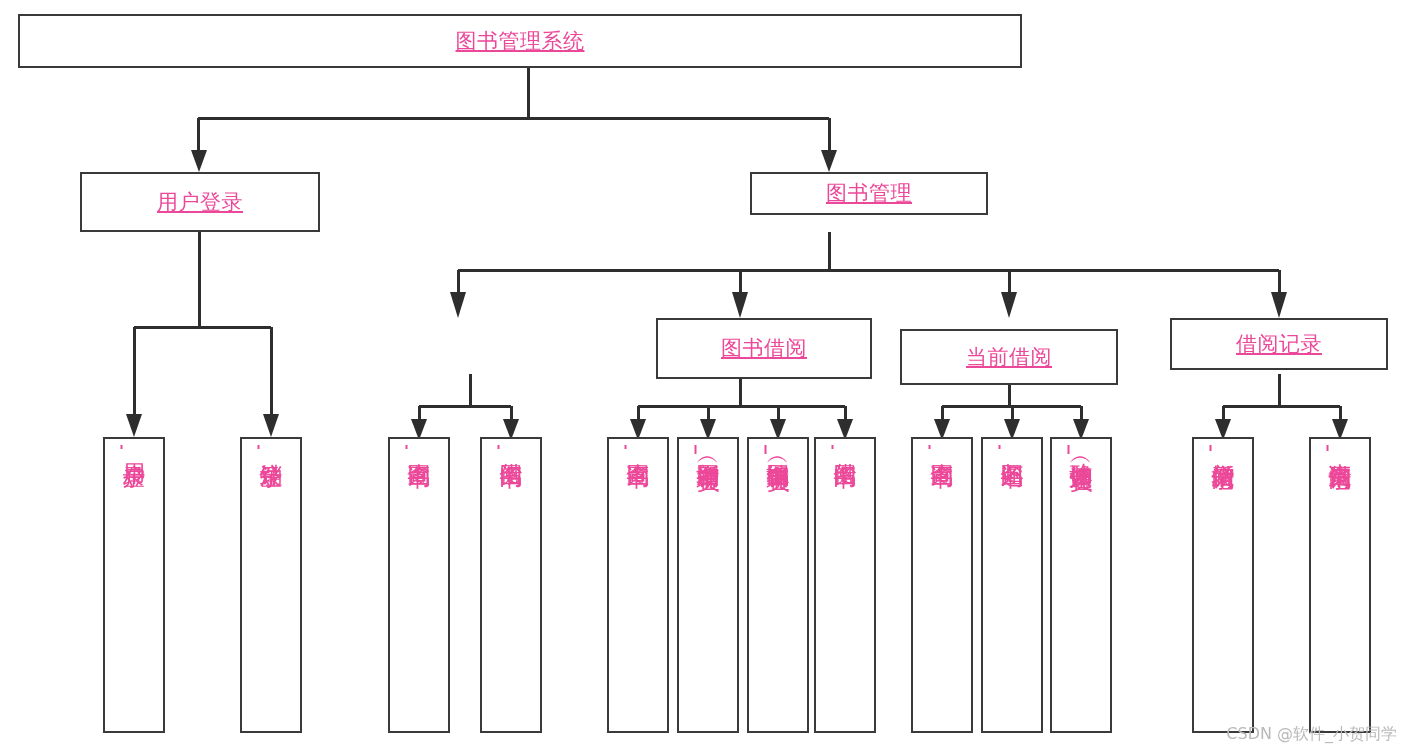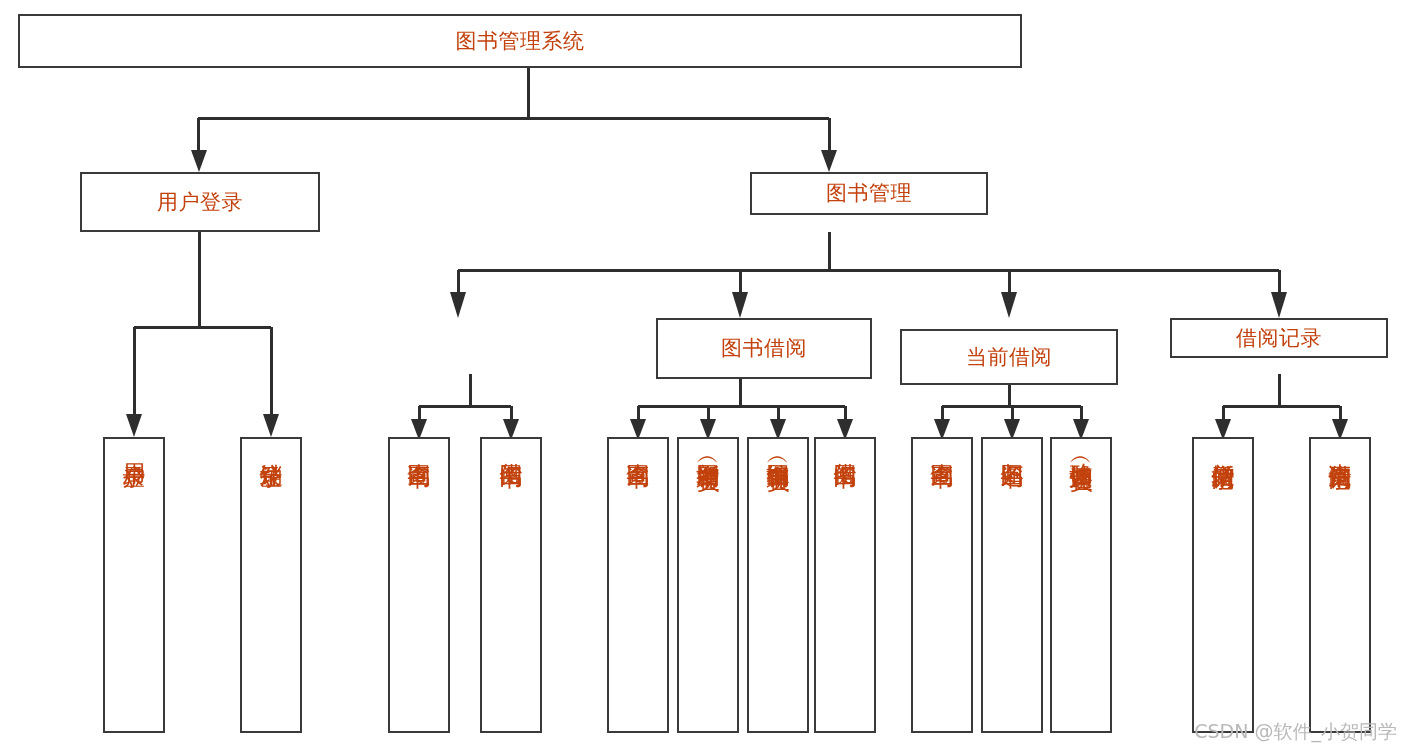--- a/index.html
+++ b/index.html
@@ -33,21 +33,22 @@
     border: 2px solid #3a3a3a;
     display: flex;
     align-items: center;
     justify-content: center;
     color: #222222;
   }
   .node .label {
     display: block;
     text-align: center;
     line-height: 1.18;
-    color: #c2410c;
+    color: #ec4899;
+    text-decoration: underline;
   }
   .node.horiz .label {
     font-size: 21px;
     letter-spacing: 0.5px;
   }
   .node.vert {
     padding: 6px 0;
     align-items: flex-start;
   }
   .node.vert .label {
@@ -55,21 +56,21 @@
     text-orientation: upright;
     font-size: 23px;
     letter-spacing: 1px;
     line-height: 1.0;
     margin: 0 auto;
   }
   .watermark {
     position: absolute;
     right: 8px;
     bottom: 2px;
-    font-size: 19px;
+    font-size: 16px;
     color: #b9b9b9;
     font-family: "DejaVu Sans", "Liberation Sans", sans-serif;
     white-space: nowrap;
     pointer-events: none;
   }
 </style>
 </head>
 <body>
 
 <div id="diagram-root">
@@ -162,21 +163,21 @@
   <div class="node horiz" style="left:750px; top:172px; width:238px; height:43px;">
     <span class="label">图书管理</span>
   </div>
 
   <div class="node horiz" style="left:656px; top:318px; width:216px; height:61px;">
     <span class="label">图书借阅</span>
   </div>
   <div class="node horiz" style="left:900px; top:318px; width:218px; height:56px;margin-top:11px;">
     <span class="label">当前借阅</span>
   </div>
-  <div class="node horiz" style="left:1170px; top:318px; width:218px; height:40px;">
+  <div class="node horiz" style="left:1170px; top:318px; width:218px; height:52px;">
     <span class="label">借阅记录</span>
   </div>
 
   <div class="node vert" style="left:103px; top:437px; width:62px; height:296px;">
     <span class="label">用户登录</span>
   </div>
   <div class="node vert" style="left:240px; top:437px; width:62px; height:296px;">
     <span class="label">注销登录</span>
   </div>
 

